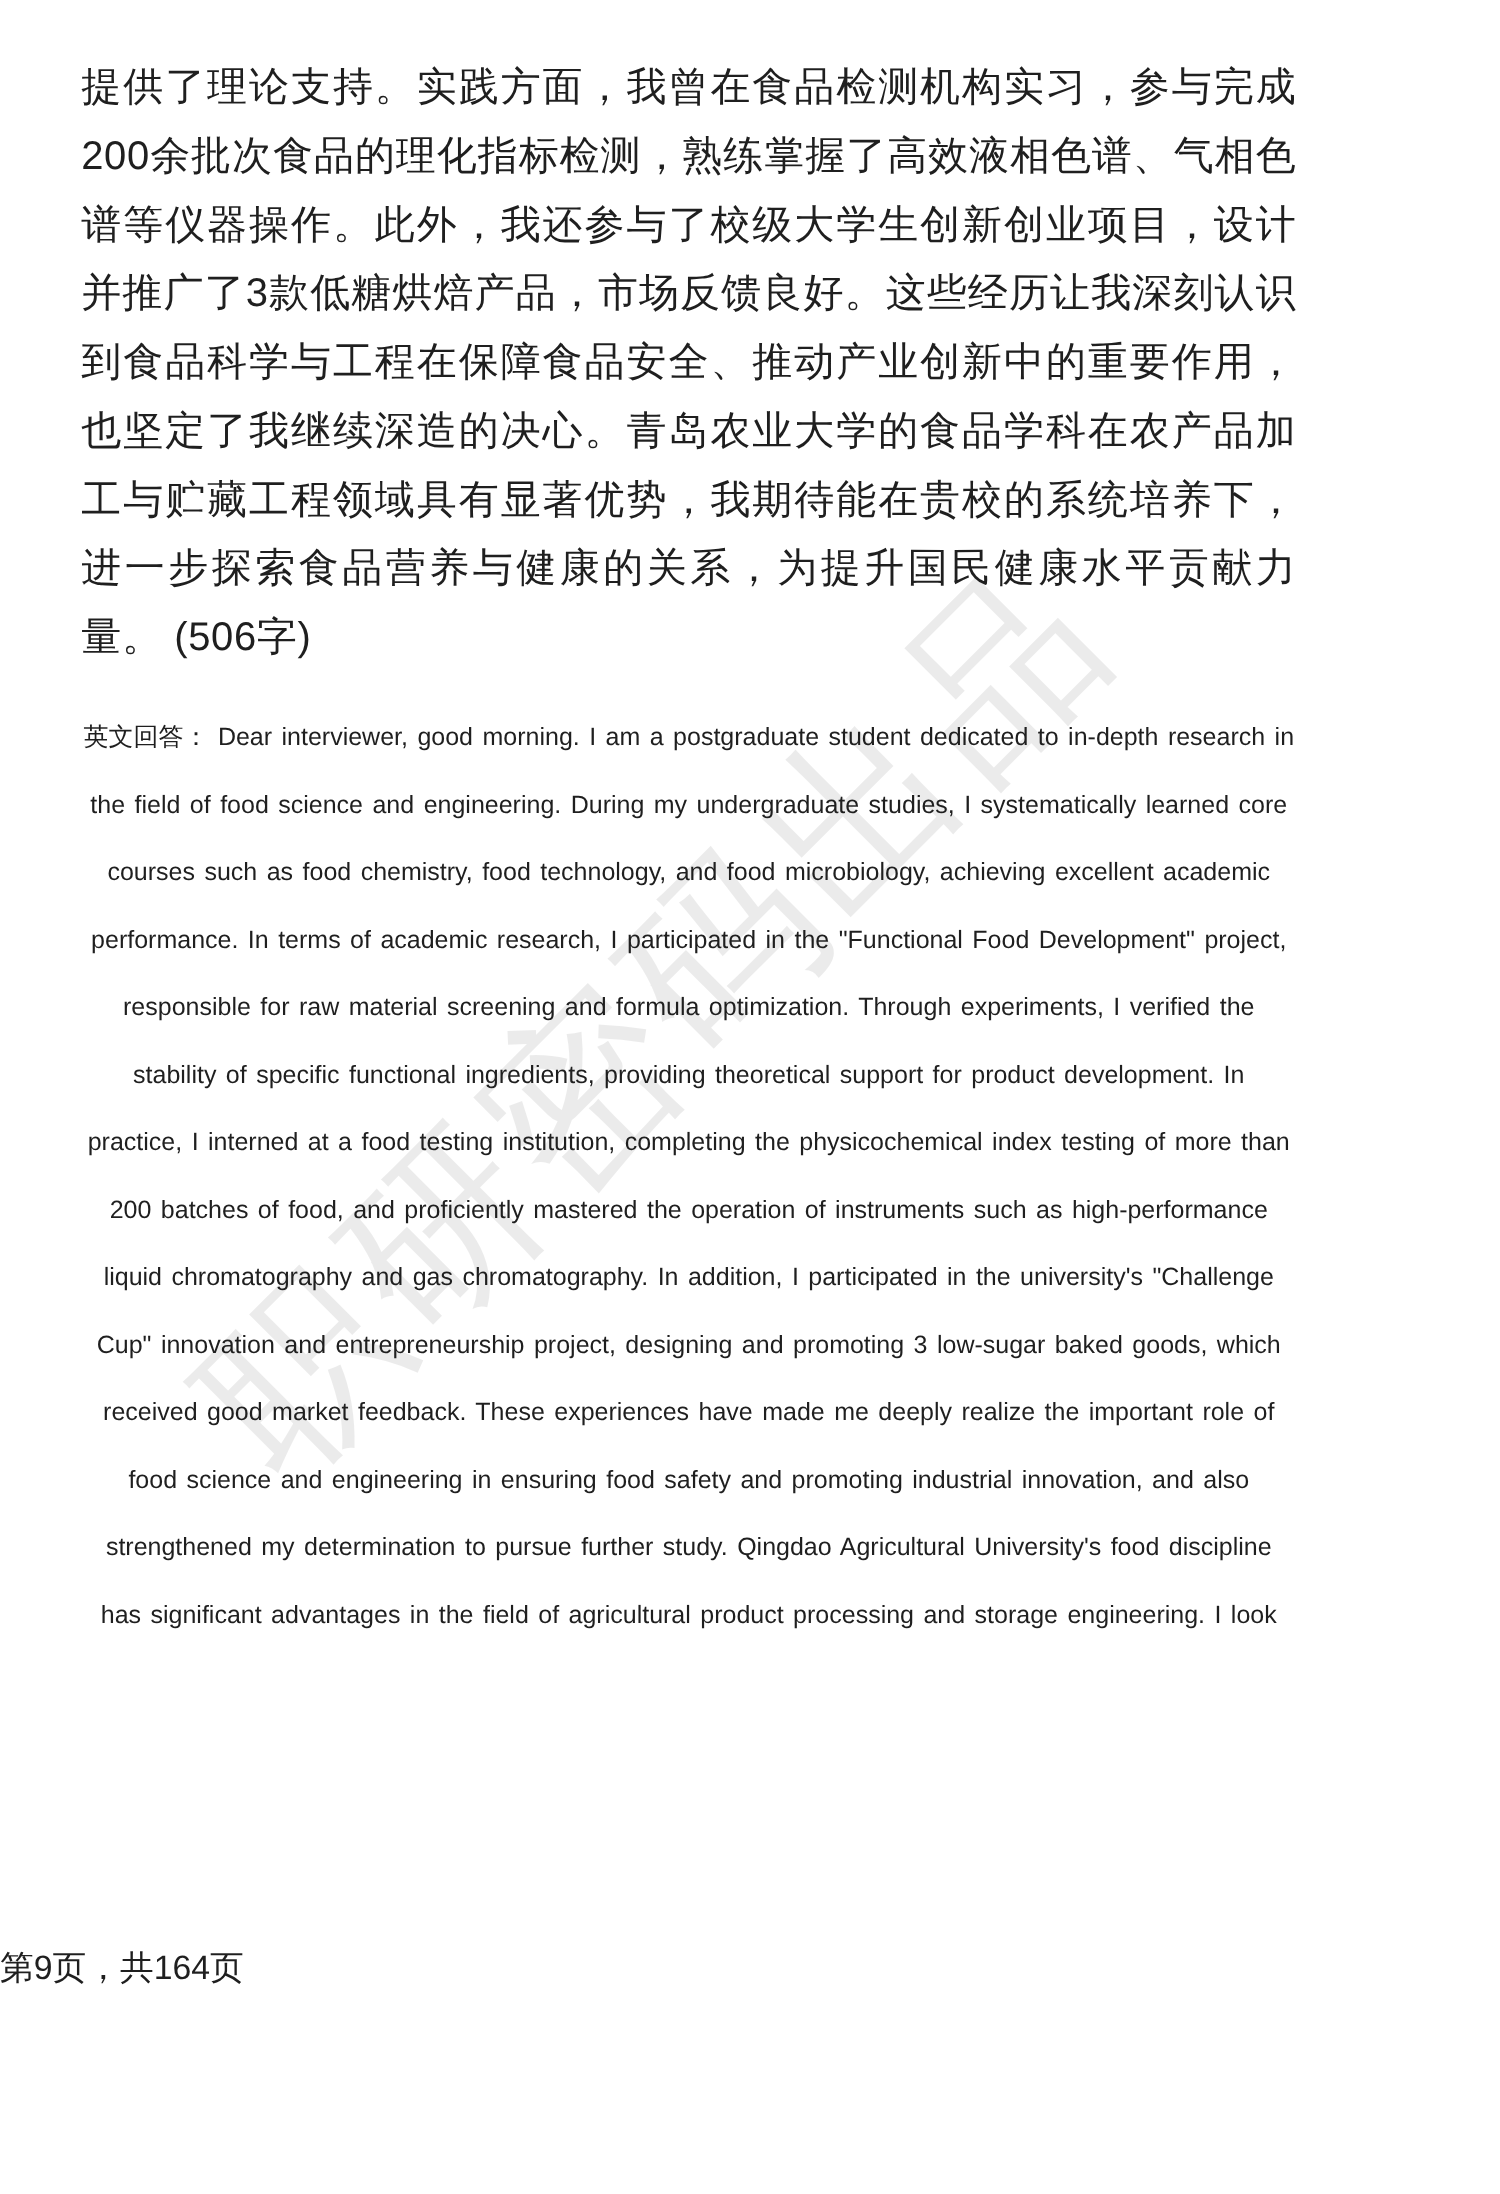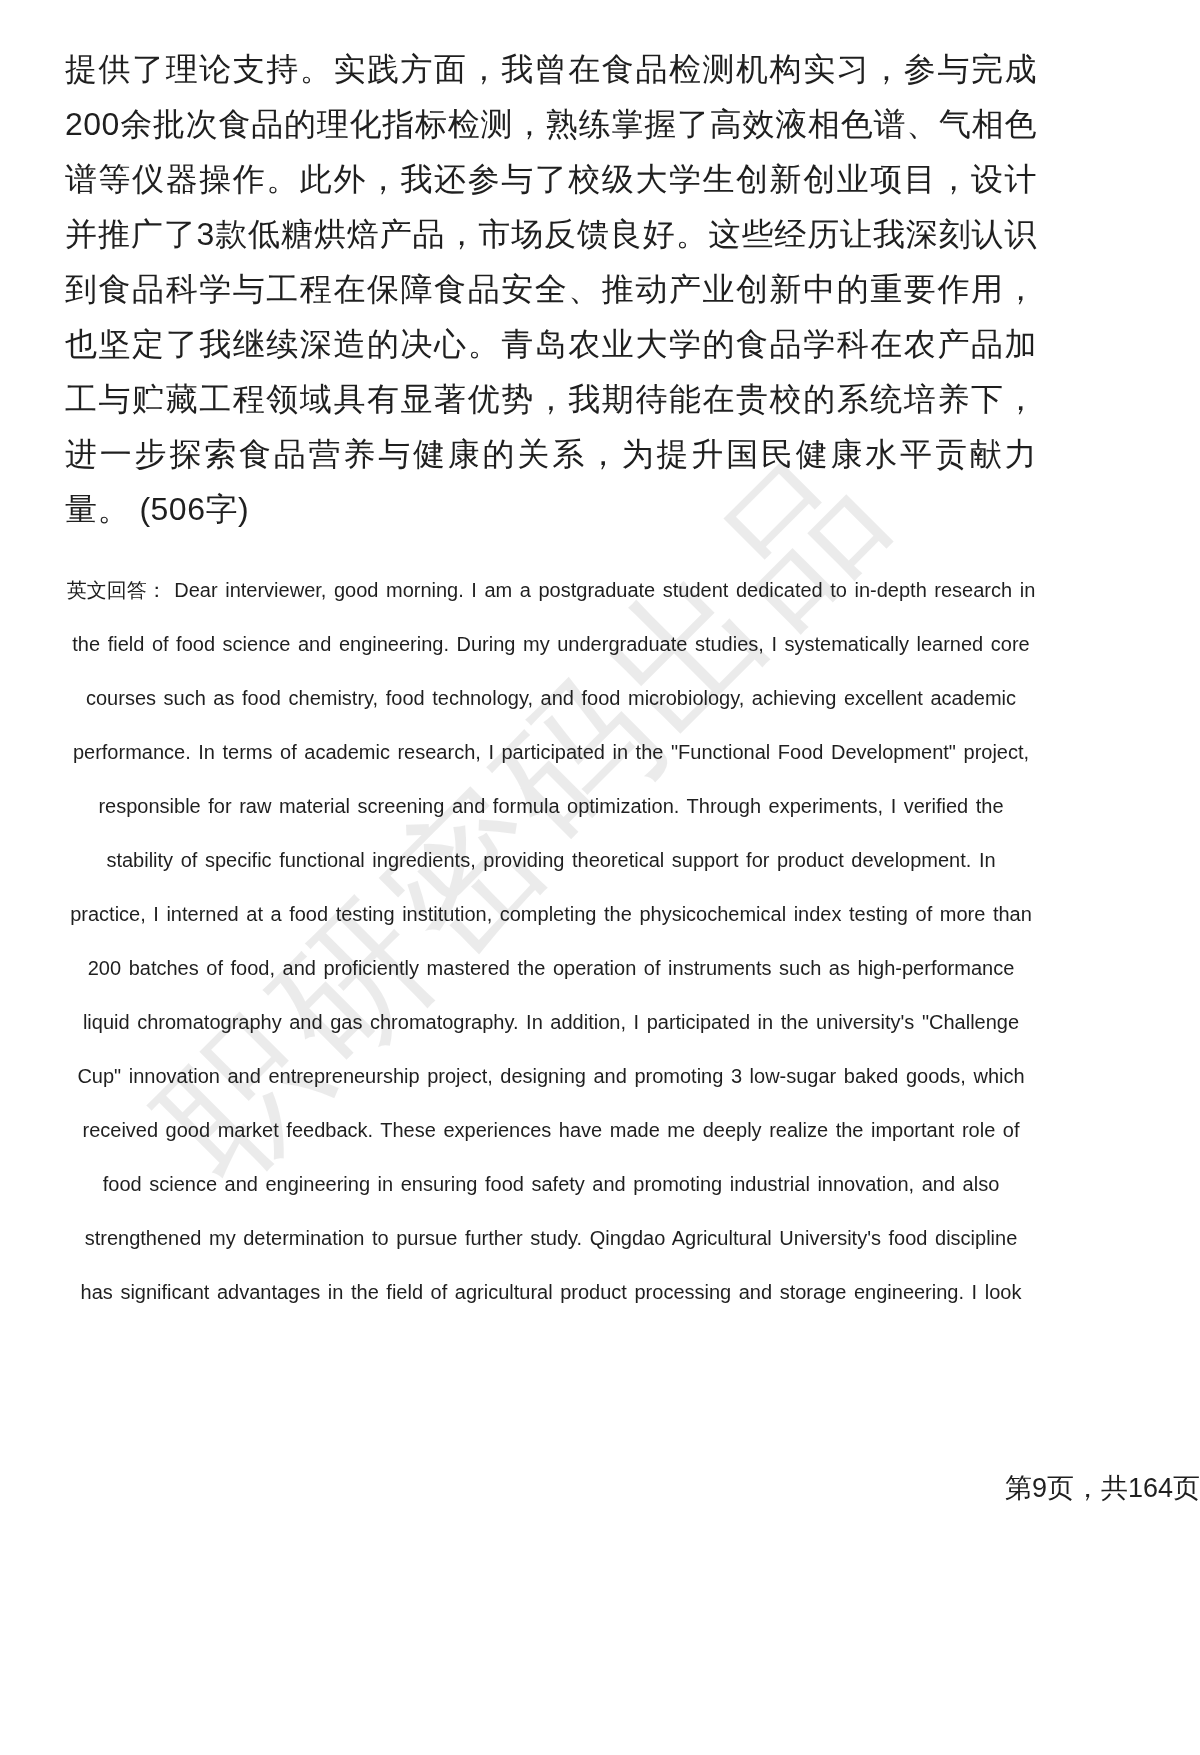--- a/index.html
+++ b/index.html
@@ -50,23 +50,23 @@
   .para-en {
     margin: 26px 0 0 0;
     font-size: 20px;
     line-height: 54px;
     text-align: center;
     word-spacing: 2px;
   }
   .footer {
     position: absolute;
     left: 0;
-    top: 1470px;
+    top: 1556px;
     width: 100%;
-    text-align: right;
+    text-align: left;
     font-size: 27px;
     z-index: 1;
   }
 </style>
 </head>
 <body>
 
 <div class="page">
 
   <div class="watermark">职研密码出品</div>

